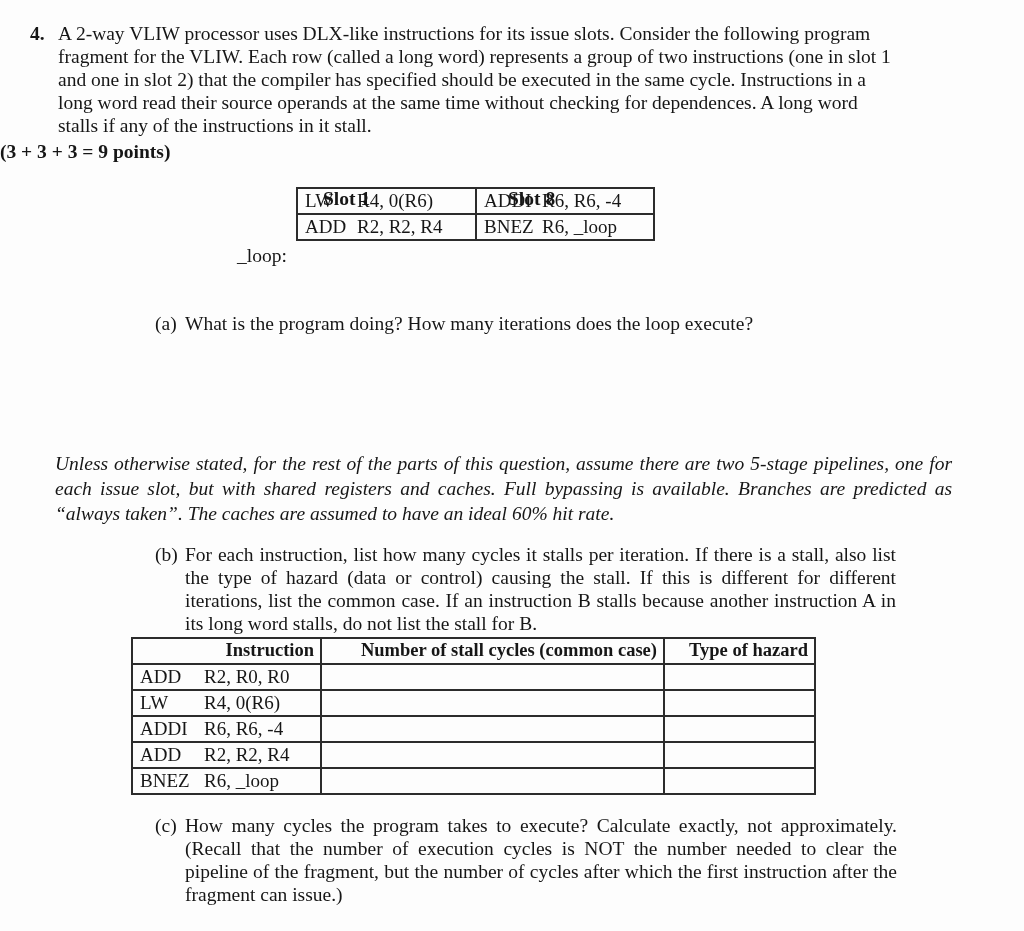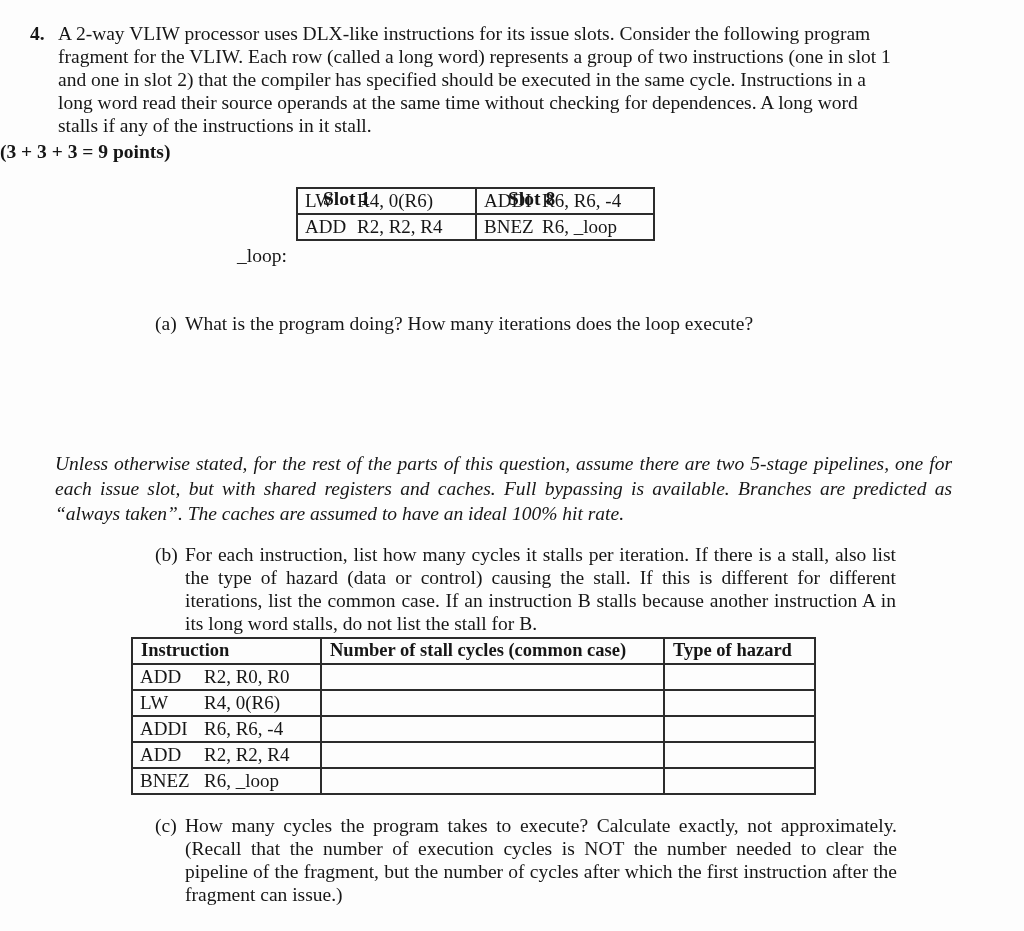--- a/index.html
+++ b/index.html
@@ -88,21 +88,21 @@
     font-style: italic;
     text-align: justify;
     line-height: 25px;
   }
   #part-b { margin-top: 17px; width: 741px; text-align: justify; }
   #part-c { margin-top: 19px; width: 742px; text-align: justify; }
 
   
   #t2 { margin-left: 131px; margin-top: 2px; }
   #t2 th {
-    text-align: left;
+    text-align: right;
     font-weight: bold;
     font-size: 18.5px;
     padding-left: 8px;
   }
 </style>
 </head>
 <body>
 
 <div class="page">
 
@@ -133,21 +133,21 @@
       </tr>
     </tbody>
       </table>
   </div>
 
   <div id="part-a" class="part">
     <span class="plabel">(a)</span>
     <span>What is the program doing?  How many iterations does the loop execute?</span>
   </div>
 
-  <div id="assumptions">Unless otherwise stated, for the rest of the parts of this question, assume there are two 5-stage pipelines, one for each issue slot, but with shared registers and caches.  Full bypassing is available.  Branches are predicted as “always taken”.  The caches are assumed to have an ideal 100% hit rate.</div>
+  <div id="assumptions">Unless otherwise stated, for the rest of the parts of this question, assume there are two 5-stage pipelines, one for each issue slot, but with shared registers and caches.  Full bypassing is available.  Branches are predicted as “always taken”.  The caches are assumed to have an ideal 60% hit rate.</div>
 
   <div id="part-b" class="part">
     <span class="plabel">(b)</span>
     <span>For each instruction, list how many cycles it stalls per iteration. If there is a stall, also list the type of hazard (data or control) causing the stall. If this is different for different iterations, list the common case.  If an instruction B stalls because another instruction A in its long word stalls, do not list the stall for B.</span>
   </div>
 
   <table id="t2" class="doc-table">
     <colgroup>
         <col style="width:189px">
         <col style="width:343px">

